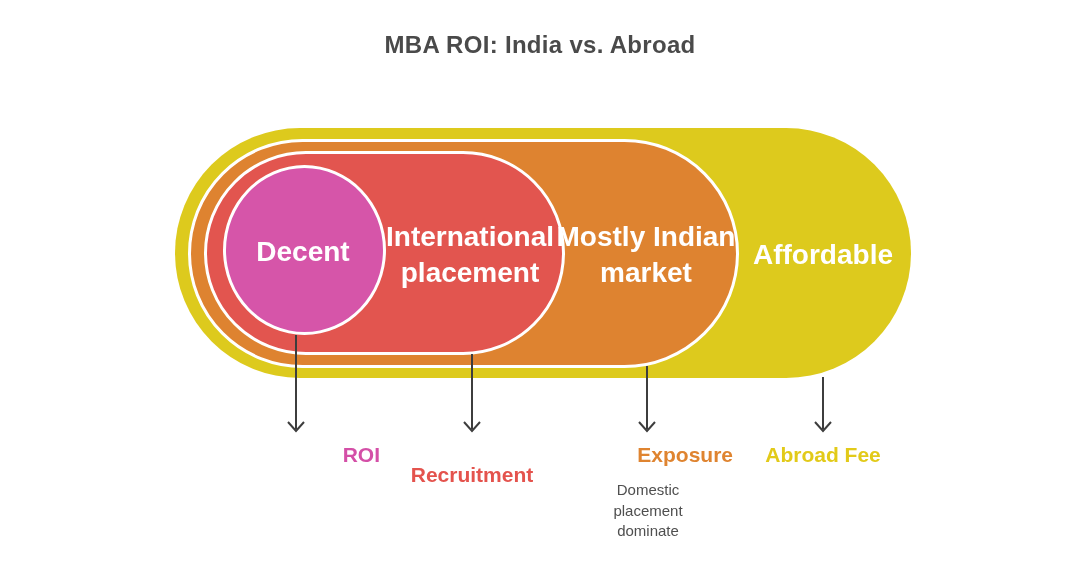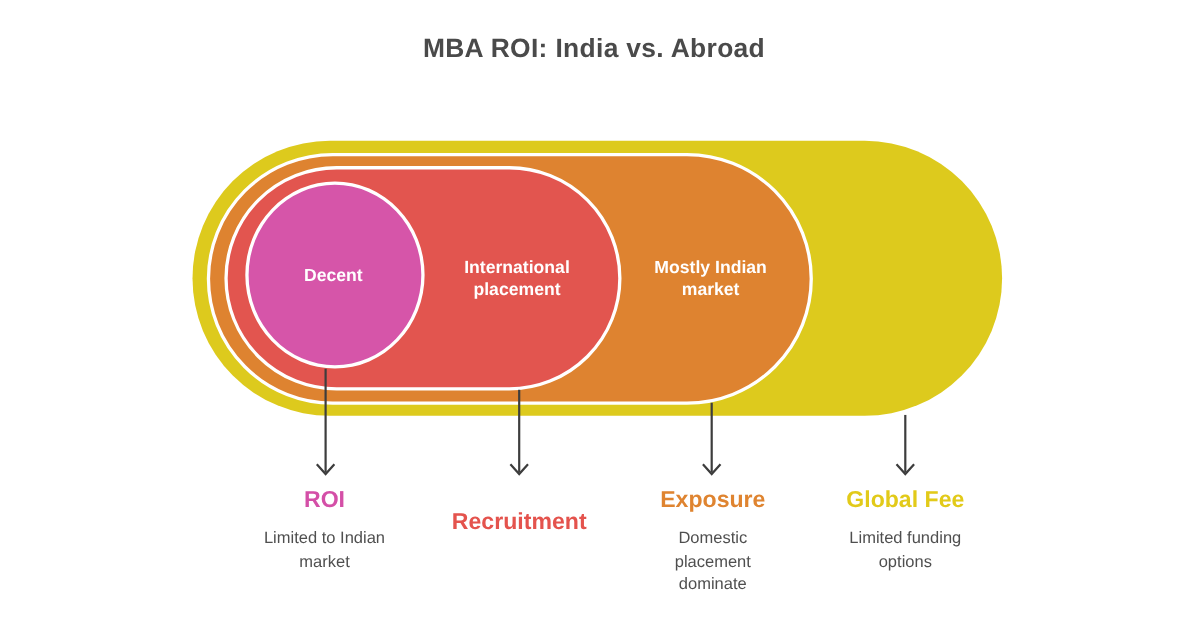--- a/index.html
+++ b/index.html
@@ -50,21 +50,21 @@
     left: 223px; top: 165px; width: 163px; height: 170px;
     border-radius: 50%;
     background: var(--ring-pink, #d655a9);
     border: 3px solid #ffffff;
   }
 
   .shape-label {
     position: absolute;
     transform: translate(-50%, -50%);
     color: #ffffff;
-    font-size: 16px;
+    font-size: 28px;
     font-weight: 700;
     text-align: center;
     line-height: 1.28;
     white-space: pre-line;
   }
   .lbl-decent      { left: 303px; top: 252px; }
   .lbl-recruiters  { left: 470px; top: 255px; }
   .lbl-peers       { left: 646px; top: 255px; }
   .lbl-affordable  { left: 823px; top: 255px; }
 
@@ -80,33 +80,33 @@
   .arrow-3 { left: 635px; top: 366px; }
   .arrow-4 { left: 811px; top: 377px; }
 
   .callout {
     position: absolute;
     top: 443px;
     transform: translateX(-50%);
     text-align: center;
     width: 170px;
   }
-  .c-roi         { left: 295px; }
+  .c-roi         { left: 295px; text-align: right; }
   .c-recruitment { left: 472px; margin-top: 20px; }
   .c-exposure    { left: 648px; }
   .c-tuition     { left: 823px; }
 
   .callout-title {
     font-size: 21px;
     font-weight: 700;
     margin-bottom: 13px;
   }
   .c-roi .callout-title         { color: var(--label-pink,   #d44fa7); }
   .c-recruitment .callout-title { color: var(--label-red,    #e4534d); }
-  .c-exposure .callout-title    { color: var(--label-orange, #df8430); }
+  .c-exposure .callout-title    { color: var(--label-orange, #df8430); text-align: right; }
   .c-tuition .callout-title     { color: var(--label-yellow, #e2ca19); }
 
   .callout-desc {
     font-size: 15px;
     line-height: 1.38;
     color: var(--body-text, #4f4f4f);
     white-space: pre-line;
   }
 </style>
 </head>
@@ -114,20 +114,21 @@
 
 <div class="canvas">
 
   <h1 class="title">MBA ROI: India vs. Abroad</h1>
 
   <div class="shape ring-yellow"></div>
   <div class="shape ring-orange"></div>
   <div class="shape ring-red"></div>
   <div class="shape ring-pink"></div>
 
+  <div class="shape-label lbl-affordable">Affordable</div>
   <div class="shape-label lbl-peers">Mostly Indian
 market</div>
   <div class="shape-label lbl-recruiters">International
 placement</div>
   <div class="shape-label lbl-decent">Decent</div>
 
   <div class="arrow arrow-1">
     <svg width="24" height="98" viewBox="0 0 24 98">
       <line x1="12" y1="0" x2="12" y2="94"></line>
       <polyline points="4,87 12,96 20,87"></polyline>
@@ -147,31 +148,27 @@
   </div>
   <div class="arrow arrow-4">
     <svg width="24" height="56" viewBox="0 0 24 56">
       <line x1="12" y1="0" x2="12" y2="52"></line>
       <polyline points="4,45 12,54 20,45"></polyline>
     </svg>
   </div>
 
   <div class="callout c-roi">
     <div class="callout-title">ROI</div>
-    <div class="callout-desc">Limited to Indian
-market</div>
   </div>
   <div class="callout c-recruitment">
     <div class="callout-title">Recruitment</div>
   </div>
   <div class="callout c-exposure">
     <div class="callout-title">Exposure</div>
     <div class="callout-desc">Domestic
 placement
 dominate</div>
   </div>
   <div class="callout c-tuition">
-    <div class="callout-title">Global Fee</div>
-    <div class="callout-desc">Limited funding
-options</div>
+    <div class="callout-title">Abroad Fee</div>
   </div>
 
 </div>
 
 </body></html>

